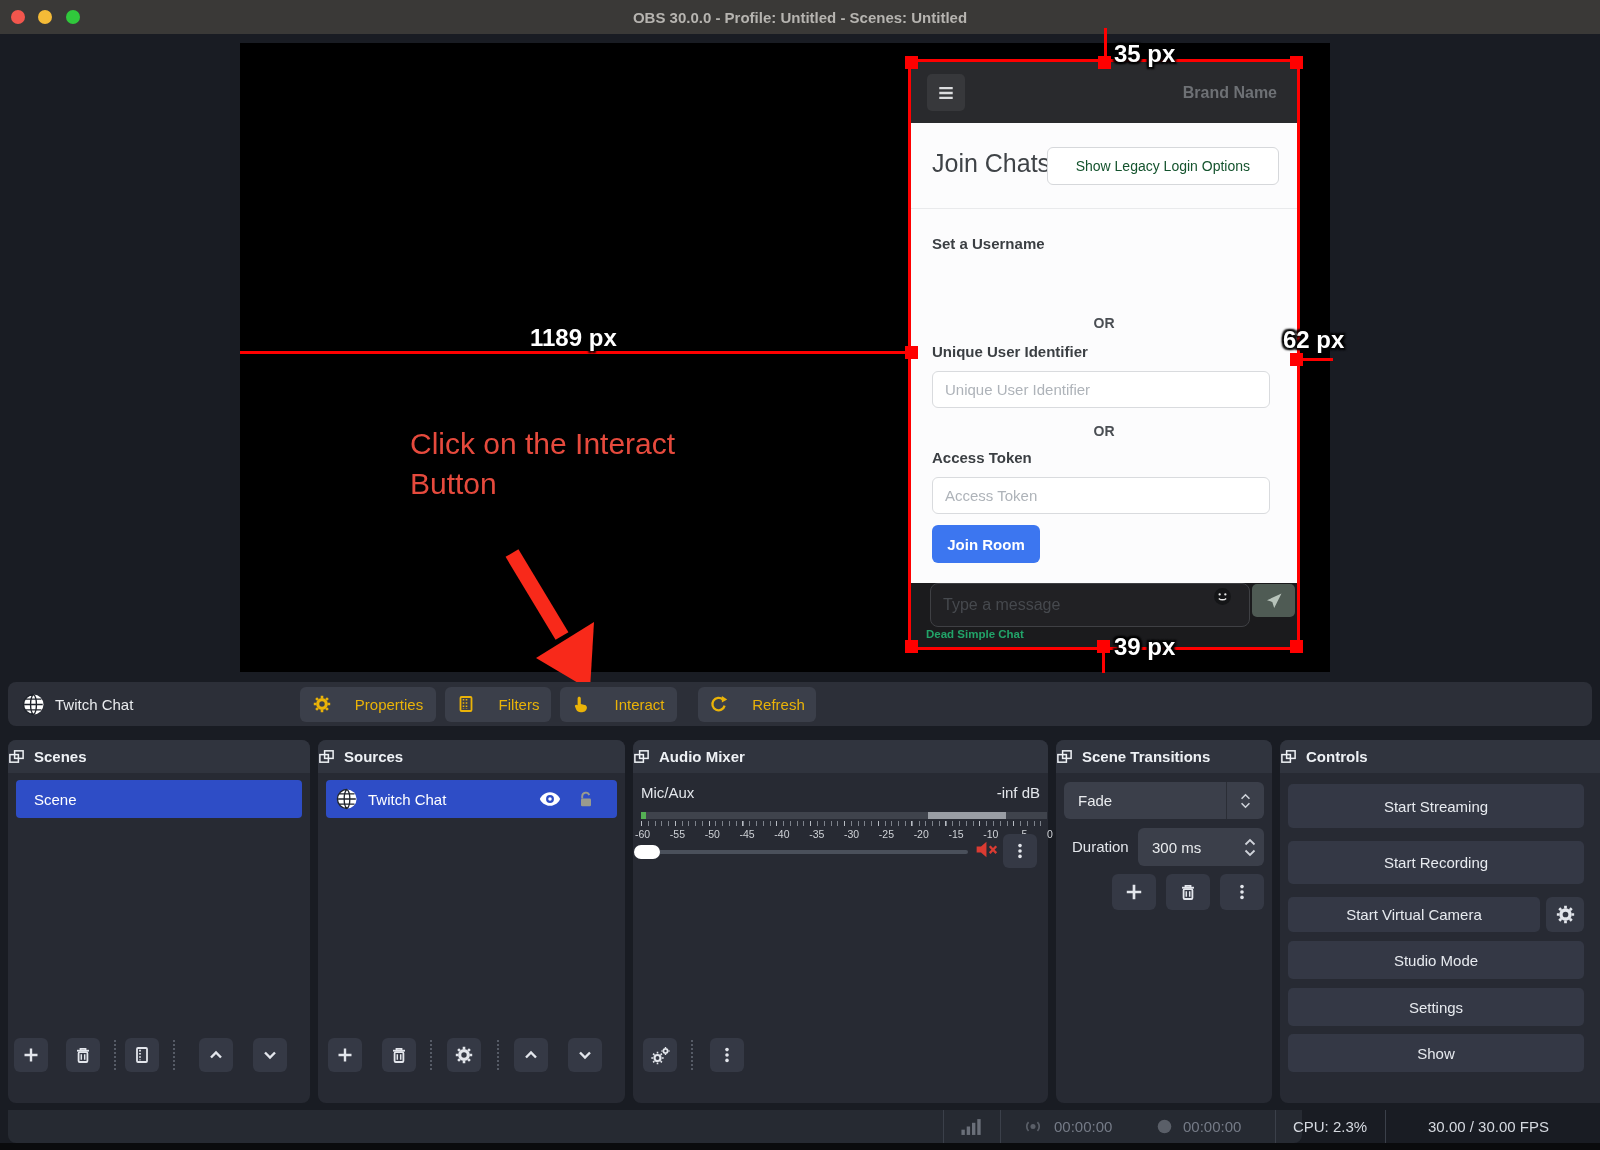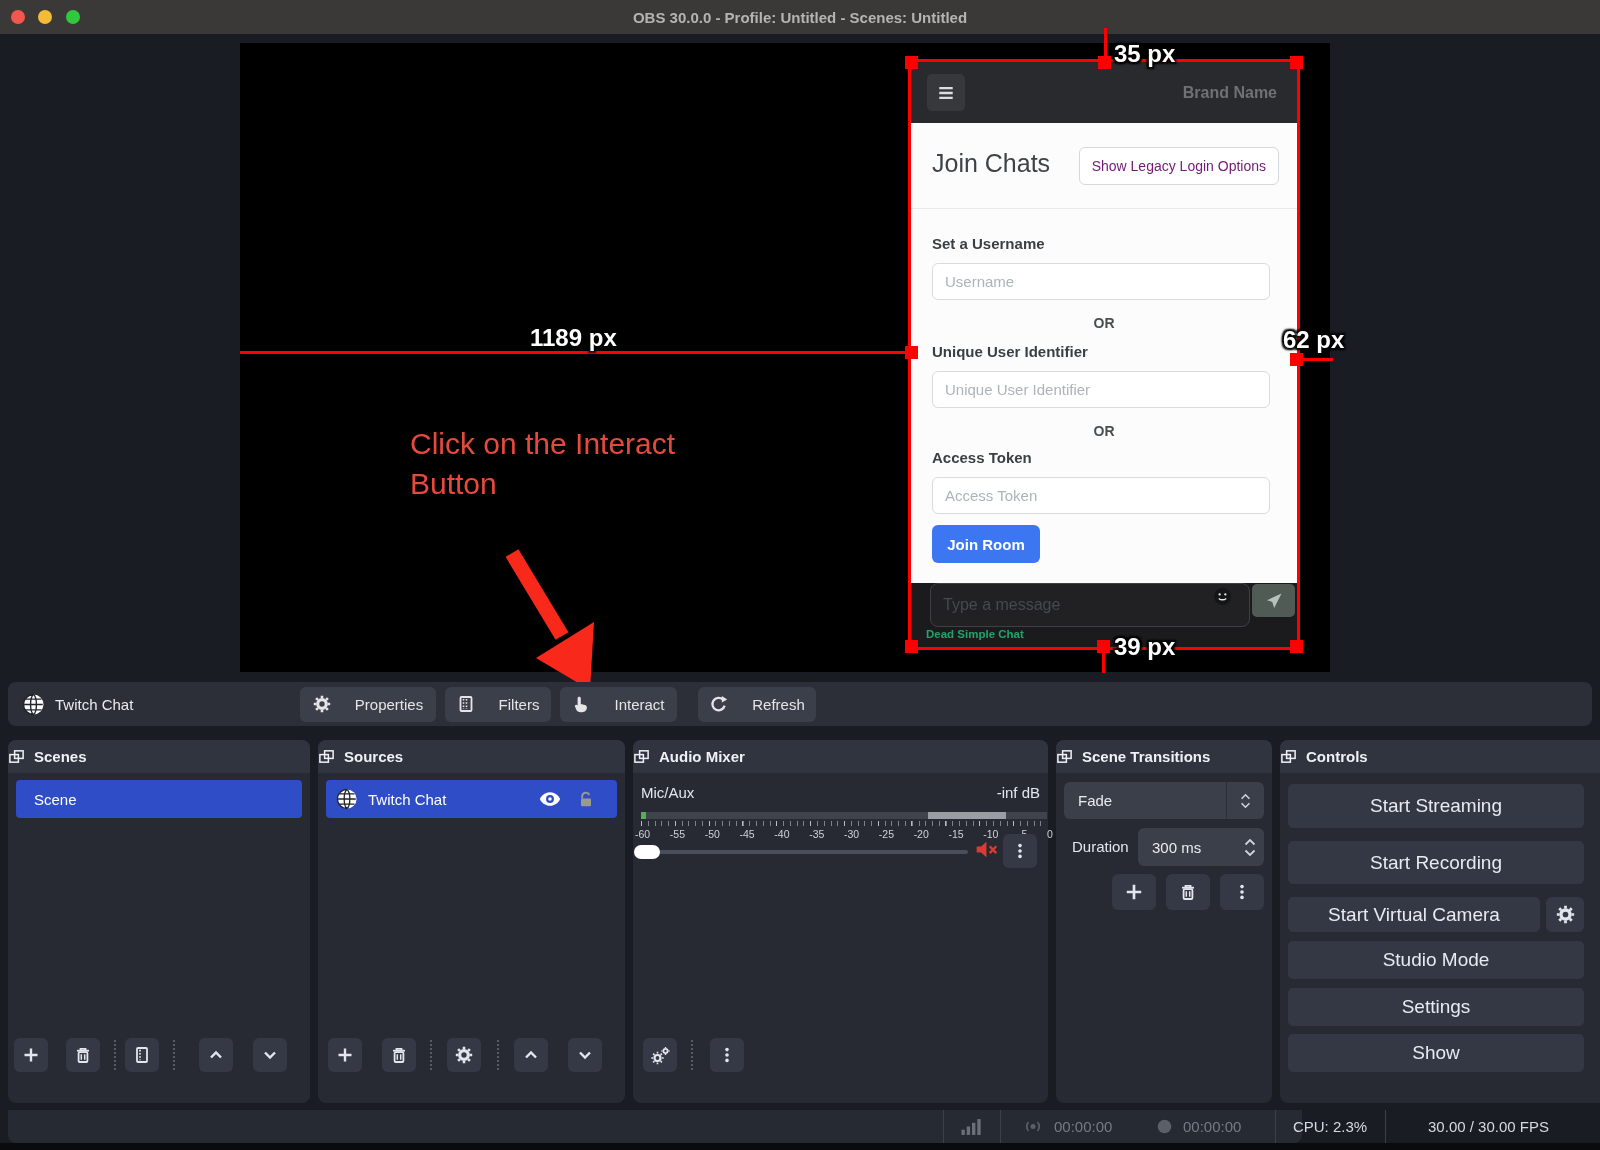--- a/index.html
+++ b/index.html
@@ -17,21 +17,21 @@
   .preview { left:240px; top:43px; width:1090px; height:629px; background:#000; }
 
   
   .widget { left:911px; top:62px; width:386px; height:585px; background:#1b1b1d; }
   .w-header { position:absolute; left:0; top:0; width:100%; height:61px; background:#292a2d; }
   .hamburger { position:absolute; left:16px; top:12px; width:38px; height:37px; background:#37383b; border-radius:5px; color:#dcdddf; display:flex; align-items:center; justify-content:center; }
   .brand { position:absolute; right:20px; top:0; height:61px; display:flex; align-items:center; color:#6e7175; font-weight:bold; font-size:16px; }
   .w-card { position:absolute; left:0; top:61px; width:386px; height:460px; background:#fcfcfd; }
   .card-head { position:absolute; left:0; top:0; width:100%; height:86px; border-bottom:1px solid #e9eaec; }
   .join-chats { position:absolute; left:21px; top:26px; font-size:25px; color:#3f4347; }
-  .legacy-btn { position:absolute; right:18px; top:24px; height:38px; padding:0 12px; background:#fff; border:1px solid #d6d8db; border-radius:6px; font-size:14px; color:#701a75; display:flex; align-items:center; }
+  .legacy-btn { position:absolute; right:18px; top:24px; height:38px; padding:0 28px; background:#fff; border:1px solid #d6d8db; border-radius:6px; font-size:14px; color:#14532d; display:flex; align-items:center; }
   .w-label { position:absolute; left:21px; font-size:15px; font-weight:bold; color:#3b3f43; }
   .w-input { position:absolute; left:21px; width:338px; height:37px; border:1px solid #d9dbde; border-radius:6px; background:#fff; padding:0 12px; font-size:15px; color:#333; font-family:"Liberation Sans", sans-serif; }
   .w-input::placeholder { color:#aeb3b9; }
   .or { position:absolute; left:0; width:100%; text-align:center; font-size:14px; font-weight:bold; color:#4a4e53; }
   .join-btn { position:absolute; left:21px; top:402px; width:108px; height:38px; background:#3c76f0; border:none; border-radius:6px; color:#fff; font-weight:bold; font-size:15px; font-family:"Liberation Sans", sans-serif; }
   .w-footer { position:absolute; left:0; top:521px; width:386px; height:64px; background:#1b1b1d; }
   .msg-input { position:absolute; left:19px; top:0px; width:320px; height:44px; background:#212124; border:1.5px solid #3f4044; border-radius:8px; padding:0 12px; font-size:16px; color:#9a9da2; font-family:"Liberation Sans", sans-serif; }
   .msg-input::placeholder { color:#46494e; }
   .emoji-btn { position:absolute; left:302px; top:4px; width:19px; height:19px; }
   .send-btn { position:absolute; left:341px; top:1px; width:43px; height:33px; background:#4f5b54; border:none; border-radius:5px; display:flex; align-items:center; justify-content:center; }
@@ -40,21 +40,21 @@
   
   .sel-border { left:908px; top:59px; width:392px; height:591px; border:3px solid #ff0000; pointer-events:none; }
   .handle { width:13px; height:13px; background:#ff0000; }
   .rline { background:#ff0000; }
   .measure { color:#fff; font-weight:bold; font-size:24px; text-shadow:0 0 3px #000, 2px 2px 2px #000, -2px -2px 2px #000, 2px -2px 2px #000, -2px 2px 2px #000; }
   .instruction { font-size:30px; line-height:40px; color:#e64a3d; }
 
   
   .toolbar { left:8px; top:682px; width:1584px; height:44px; background:#2c2f38; border-radius:8px; }
   .tb-src { position:absolute; left:14px; top:0; height:44px; display:flex; align-items:center; gap:10px; color:#e9ebee; font-size:15px; }
-  .tb-btn { position:absolute; top:4.5px; height:35px; background:#3b3f4a; border:none; border-radius:6px; color:#e5e5e5; font-size:15px; font-family:"Liberation Sans", sans-serif; display:flex; align-items:center; justify-content:center; gap:24px; }
+  .tb-btn { position:absolute; top:4.5px; height:35px; background:#3b3f4a; border:none; border-radius:6px; color:#eab308; font-size:15px; font-family:"Liberation Sans", sans-serif; display:flex; align-items:center; justify-content:center; gap:24px; }
   .ic { display:inline-flex; align-items:center; justify-content:center; }
   .ic svg { width:100%; height:100%; }
 
   
   .dock { background:#272a33; border-radius:8px; top:740px; height:363px; }
   .dock-head { position:absolute; left:0; top:0; width:100%; height:33px; background:#30343e; border-radius:8px 8px 0 0; display:flex; align-items:center; gap:9px; color:#eef1f5; font-weight:bold; font-size:15px; }
   .row-item { position:absolute; left:8px; top:40px; height:38px; background:#2e4dc6; border-radius:4px; color:#fff; font-size:15px; display:flex; align-items:center; }
   .mini-btn { position:absolute; width:34px; height:34px; background:#353945; border:none; border-radius:6px; color:#e3e6ec; display:flex; align-items:center; justify-content:center; }
   .vdots { position:absolute; width:0; height:30px; border-left:2px dotted #565b66; }
   .btnrow-y { top:298px; }
@@ -73,21 +73,21 @@
 
   
   .combo { position:absolute; left:8px; top:42px; width:200px; height:37px; background:#3b3f4a; border-radius:6px; color:#e9ebee; font-size:15px; }
   .combo .val { position:absolute; left:14px; top:0; height:37px; display:flex; align-items:center; }
   .combo .chev { position:absolute; right:0; top:0; width:38px; height:37px; border-left:1px solid #2b2e36; display:flex; flex-direction:column; align-items:center; justify-content:center; gap:2px; color:#cfd3da; }
   .spin { position:absolute; left:82px; top:88px; width:126px; height:38px; background:#3b3f4a; border-radius:6px; color:#e9ebee; font-size:15px; }
   .spin .chev { position:absolute; right:8px; top:0; height:38px; display:flex; flex-direction:column; justify-content:center; gap:3px; color:#cfd3da; }
   .tr-btn { position:absolute; top:134px; width:44px; height:36px; background:#353945; border:none; border-radius:6px; color:#e3e6ec; display:flex; align-items:center; justify-content:center; }
 
   
-  .ctl-btn { position:absolute; left:8px; width:296px; background:#343845; border:none; border-radius:5px; color:#e7eaef; font-size:19px; font-family:"Liberation Sans", sans-serif; display:flex; align-items:center; justify-content:center; }
+  .ctl-btn { position:absolute; left:8px; width:296px; background:#343845; border:none; border-radius:5px; color:#e7eaef; font-size:15px; font-family:"Liberation Sans", sans-serif; display:flex; align-items:center; justify-content:center; }
 
   
   .statusbar { left:8px; top:1110px; width:1294px; height:33px; background:#262a32; border-radius:0 0 8px 8px; }
   .sb-div { position:absolute; top:0; width:1px; height:33px; background:#3b404a; }
   .sb-muted { color:#757b87; font-size:15px; }
   .sb-white { color:#d5d9e0; font-size:15px; }
   .sb-item { position:absolute; top:0; height:33px; display:flex; align-items:center; gap:10px; }
   .bottom-strip { left:0; top:1143px; width:1600px; height:7px; background:#0a0b0d; }
 </style>
 </head>
@@ -114,21 +114,20 @@
           </span>
         </div>
       <div class="brand">Brand Name</div>
     </div>
     <div class="w-card">
       <div class="card-head">
         <div class="join-chats">Join Chats</div>
         <div class="legacy-btn">Show Legacy Login Options</div>
       </div>
       <div class="w-label" style="top:112px;">Set a Username</div>
-      <input class="w-input" style="top: 140px;" placeholder="Username">
       <div class="or" style="top:192px;">OR</div>
       <div class="w-label" style="top:220px;">Unique User Identifier</div>
       <input class="w-input" style="top: 248px;" placeholder="Unique User Identifier">
       <div class="or" style="top:300px;">OR</div>
       <div class="w-label" style="top:326px;">Access Token</div>
       <input class="w-input" style="top: 354px;" placeholder="Access Token">
       <button class="join-btn">Join Room</button>
     </div>
     <div class="w-footer">
       <input class="msg-input" placeholder="Type a message" style="">

